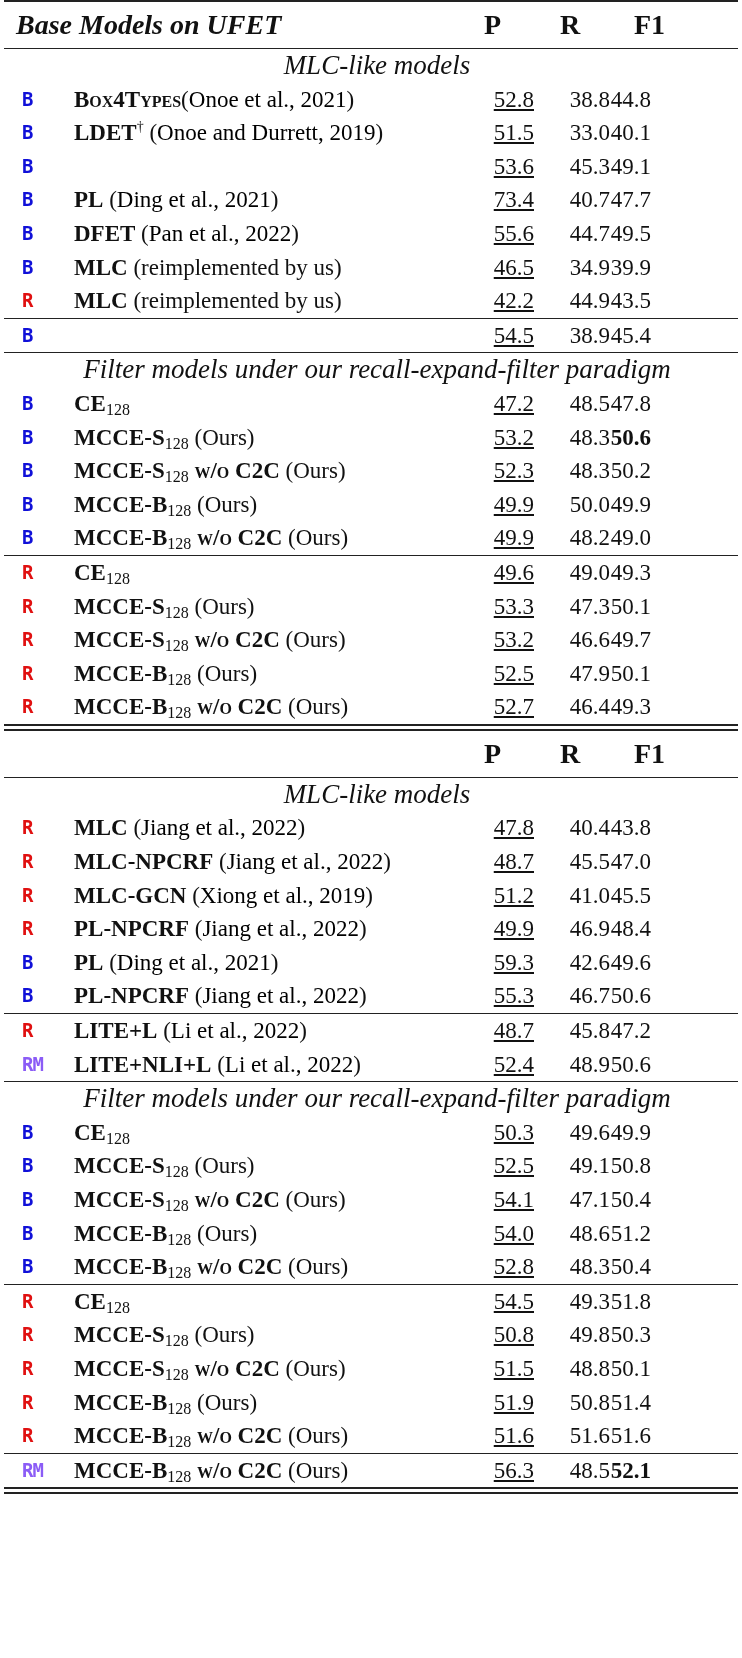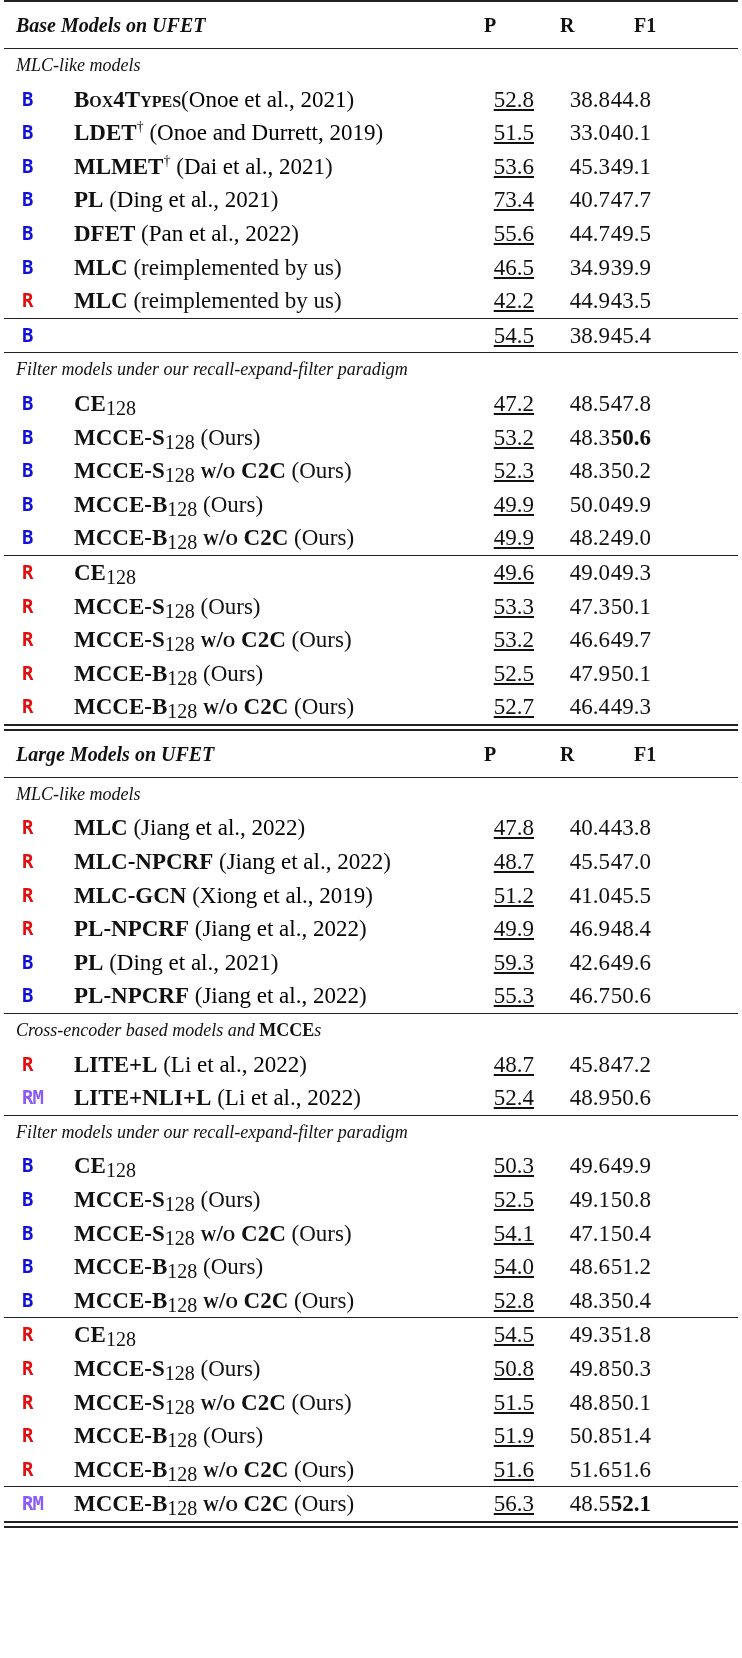--- a/index.html
+++ b/index.html
@@ -4,32 +4,32 @@
 <style>
   html, body { margin: 0; padding: 0; background: #ffffff; }
   body { width: 742px; height: 1658px; overflow: hidden; position: relative;
          font-family: "Liberation Serif", "DejaVu Serif", serif; color: #111; }
   .tbl { position: absolute; left: 4px; top: 0; width: 734px; }
   .rule { height: 0; border-top: 2px solid #222; }
   .rule.thin { border-top: 1.5px solid #222; }
   .rule.thick { border-top: 2.4px solid #222; }
   .dbl { border-top: 2px solid #222; height: 3px; border-bottom: 2px solid #222; }
   .row { position: relative; height: 33.6px; line-height: 33.6px; font-size: 23px; white-space: nowrap; }
-  .row.head { height: 46px; line-height: 46px; font-size: 20px; }
-  .section { font-style: italic; padding-left: 12px; font-size: 18px; }
+  .row.head { height: 46px; line-height: 46px; font-size: 28px; }
+  .section { font-style: italic; padding-left: 12px; font-size: 27px; text-align: center; }
   .section b { font-style: normal; }
   .tag { position: absolute; left: 18px; top: 0; font-family: "DejaVu Sans Mono", "Liberation Mono", monospace;
          font-weight: bold; font-size: 19px; letter-spacing: -1px; }
   .tag.B { color: #1010d8; }
   .tag.R { color: #e01010; }
   .tag.RM { color: #8b5cf6; }
   .name { position: absolute; left: 70px; top: 0; }
   .name .m { font-weight: bold; }
   .name .sc { font-weight: bold; font-variant: small-caps; }
-  .name sub { font-size: 20px; font-weight: normal; vertical-align: -4px; line-height: 0; }
+  .name sub { font-size: 16px; font-weight: normal; vertical-align: -4px; line-height: 0; }
   .name sup { font-size: 14px; vertical-align: 9px; line-height: 0; }
   .name .cite { color: #000000; }
   .name .wo { font-weight: bold; font-variant: small-caps; }
   .num { position: absolute; top: 0; text-align: right; width: 60px; }
   .num.p { left: 470px; text-decoration: underline; }
   .num.r { left: 546px; }
   .num.f { left: 587px; }
   .num.bold { font-weight: bold; }
   .hcol { position: absolute; top: 0; font-weight: bold; }
   .hcol.p { left: 480px; }
@@ -59,21 +59,20 @@
     </div>
     <div class="row">
       <span class="tag B">B</span>
       <span class="name"><span class="m">LDET</span><sup>†</sup> (<span class="cite">Onoe and Durrett, 2019</span>)</span>
       <span class="num p">51.5</span>
       <span class="num r">33.0</span>
       <span class="num f">40.1</span>
     </div>
     <div class="row">
       <span class="tag B">B</span>
-      <span class="name"><span class="m">MLMET</span><sup>†</sup> (<span class="cite">Dai et al., 2021</span>)</span>
       <span class="num p">53.6</span>
       <span class="num r">45.3</span>
       <span class="num f">49.1</span>
     </div>
     <div class="row">
       <span class="tag B">B</span>
       <span class="name"><span class="m">PL</span> (<span class="cite">Ding et al., 2021</span>)</span>
       <span class="num p">73.4</span>
       <span class="num r">40.7</span>
       <span class="num f">47.7</span>
@@ -174,21 +173,20 @@
     </div>
     <div class="row">
       <span class="tag R">R</span>
       <span class="name"><span class="m">MCCE-B</span><sub>128</sub> <span class="wo">w/o C2C</span> <span>(Ours)</span></span>
       <span class="num p">52.7</span>
       <span class="num r">46.4</span>
       <span class="num f">49.3</span>
     </div>
     <div class="dbl"></div>
     <div class="row head">
-      <span class="htitle">Large Models on UFET</span>
       <span class="hcol p">P</span>
       <span class="hcol r">R</span>
       <span class="hcol f">F1</span>
     </div>
     <div class="rule thin"></div>
     <div class="row section"><span>MLC-like models</span></div>
     <div class="row">
       <span class="tag R">R</span>
       <span class="name"><span class="m">MLC</span> (<span class="cite">Jiang et al., 2022</span>)</span>
       <span class="num p">47.8</span>
@@ -224,21 +222,20 @@
       <span class="num f">49.6</span>
     </div>
     <div class="row">
       <span class="tag B">B</span>
       <span class="name"><span class="m">PL-NPCRF</span> (<span class="cite">Jiang et al., 2022</span>)</span>
       <span class="num p">55.3</span>
       <span class="num r">46.7</span>
       <span class="num f">50.6</span>
     </div>
     <div class="rule thin"></div>
-    <div class="row section"><span>Cross-encoder based models and </span><b>MCCE</b><span>s</span></div>
     <div class="row">
       <span class="tag R">R</span>
       <span class="name"><span class="m">LITE+L</span> (<span class="cite">Li et al., 2022</span>)</span>
       <span class="num p">48.7</span>
       <span class="num r">45.8</span>
       <span class="num f">47.2</span>
     </div>
     <div class="row">
       <span class="tag RM">RM</span>
       <span class="name"><span class="m">LITE+NLI+L</span> (<span class="cite">Li et al., 2022</span>)</span>

